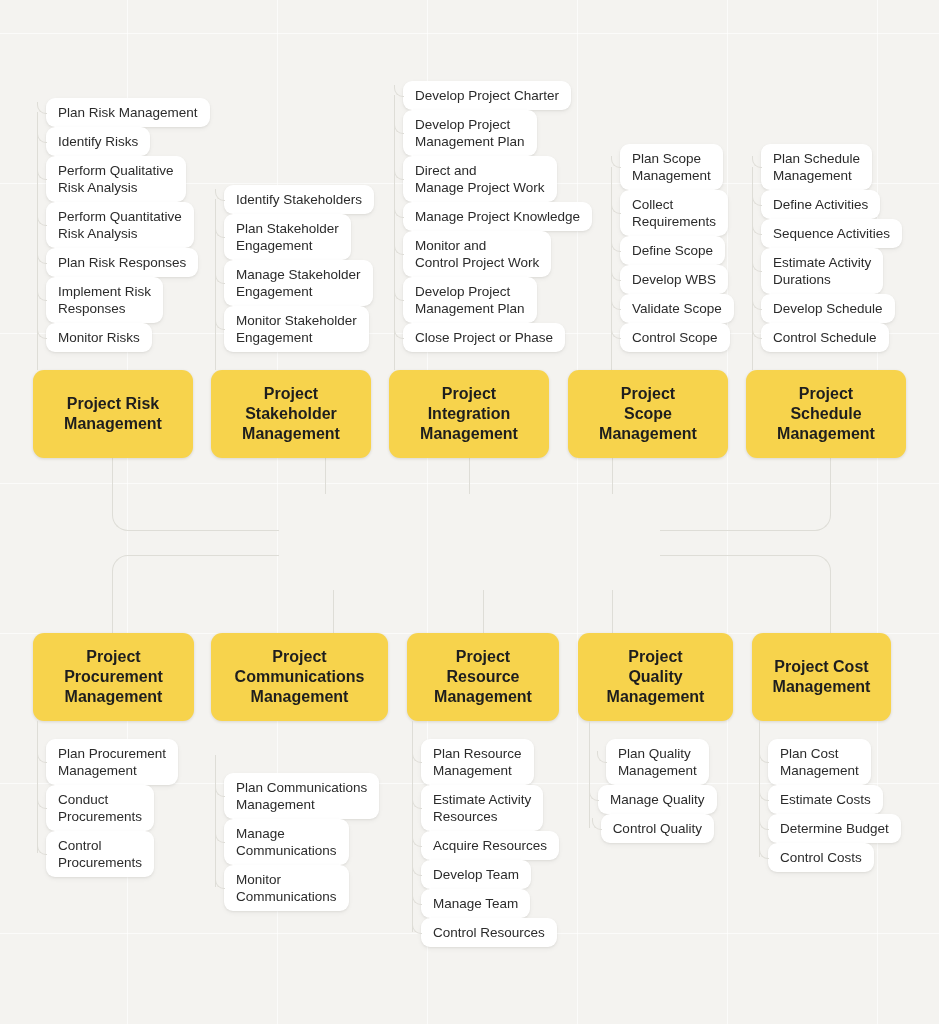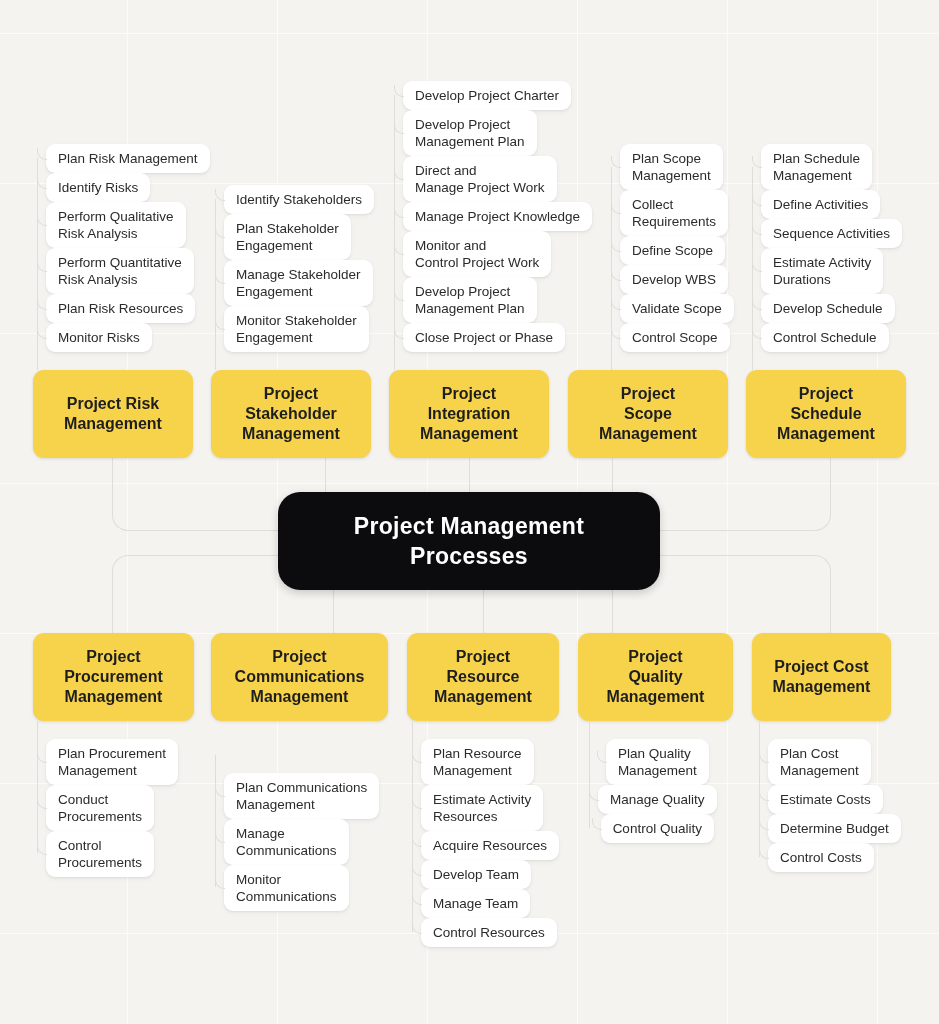--- a/index.html
+++ b/index.html
@@ -91,21 +91,23 @@
   <div class="stub stub-b stub-x5"></div>
   <div class="stub stub-b stub-x6"></div>
 
   <div class="list list-up col-risk">
     <div class="leaf">Plan Risk Management</div>
     <div class="leaf">Identify Risks</div>
     <div class="leaf">Perform Qualitative
 Risk Analysis</div>
     <div class="leaf">Perform Quantitative
 Risk Analysis</div>
-    <div class="leaf">Plan Risk Resources</div>
+    <div class="leaf">Plan Risk Responses</div>
+    <div class="leaf">Implement Risk
+Responses</div>
     <div class="leaf">Monitor Risks</div>
   </div>
 
   <div class="list list-up col-stakeholder">
     <div class="leaf">Identify Stakeholders</div>
     <div class="leaf">Plan Stakeholder
 Engagement</div>
     <div class="leaf">Manage Stakeholder
 Engagement</div>
     <div class="leaf">Monitor Stakeholder
@@ -156,22 +158,20 @@
   <div class="category cat-top cat-integration">Project
 Integration
 Management</div>
   <div class="category cat-top cat-scope">Project
 Scope
 Management</div>
   <div class="category cat-top cat-schedule">Project
 Schedule
 Management</div>
 
-  <div class="center-node">Project Management
-Processes</div>
 
   <div class="category cat-bottom cat-procurement">Project
 Procurement
 Management</div>
   <div class="category cat-bottom cat-communications">Project
 Communications
 Management</div>
   <div class="category cat-bottom cat-resource">Project
 Resource
 Management</div>

